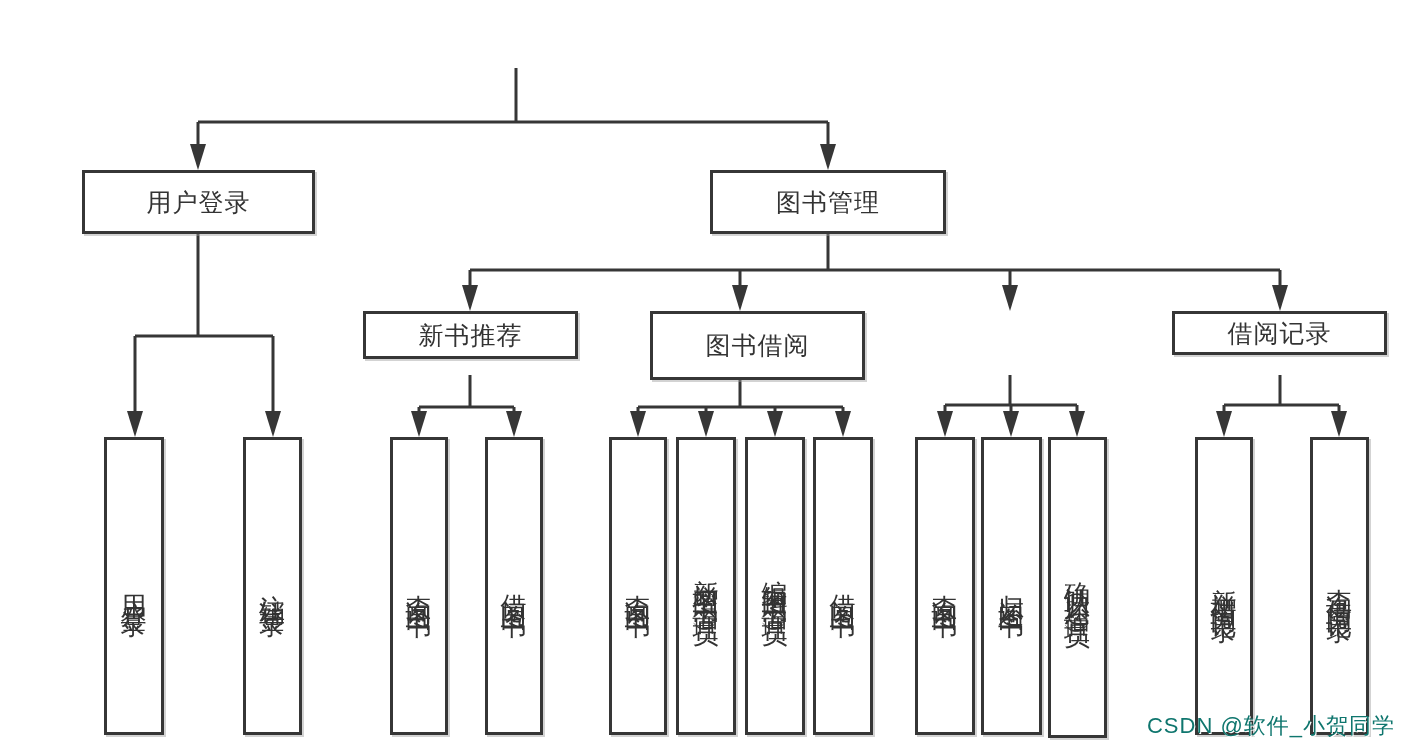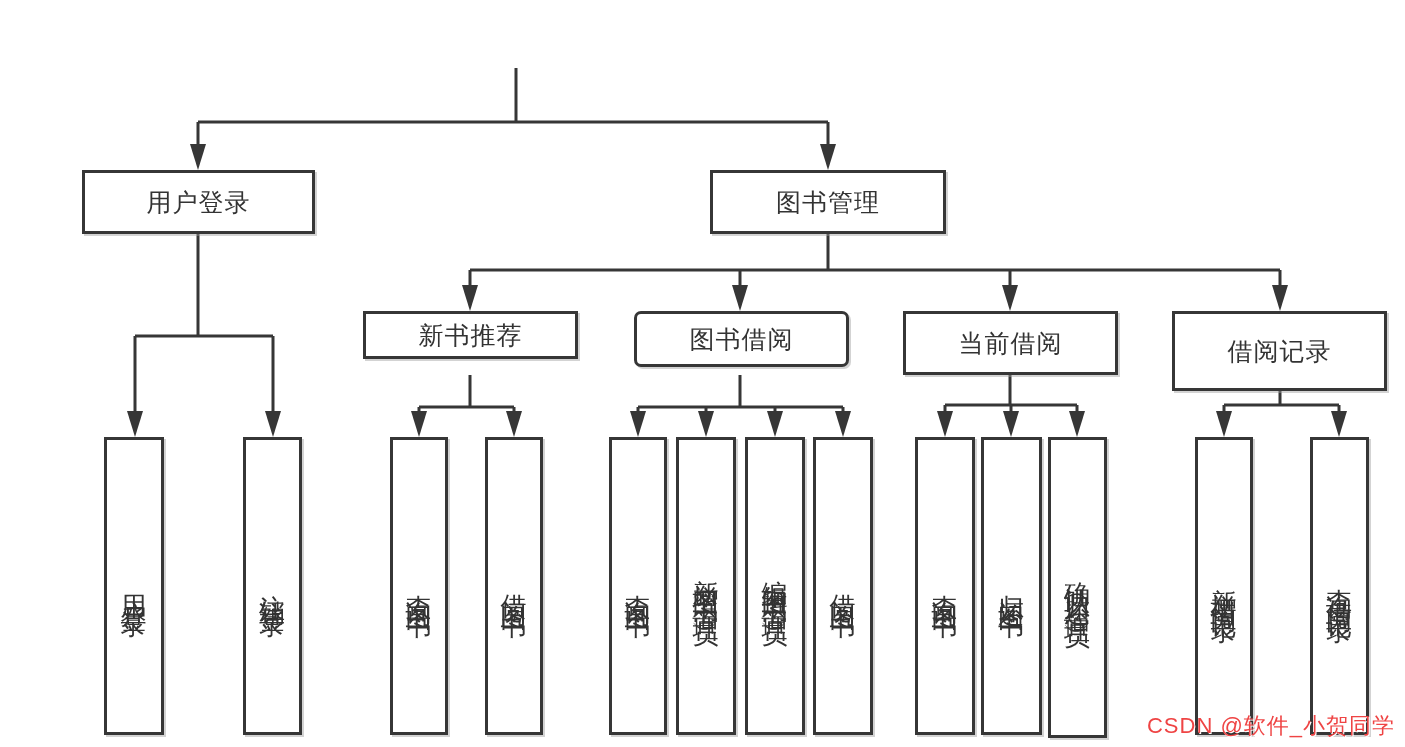--- a/index.html
+++ b/index.html
@@ -40,21 +40,21 @@
     width: 1405px; height: 747px;
     z-index: 1;
   }
   .connectors path { stroke: #363636; stroke-width: 3; fill: none; }
   .connectors polygon { fill: #363636; stroke: none; }
   .watermark {
     position: absolute;
     right: 10px;
     bottom: 6px;
     font-size: 22px;
-    color: #ef4444;
+    color: #0f766e;
     letter-spacing: 1px;
     z-index: 3;
     text-shadow: 1px 1px 0 #ffffff;
   }
 </style>
 </head>
 <body>
 
 <div class="stage">
 
@@ -99,23 +99,22 @@
       <polygon points="1224,437 1216,411 1232,411"></polygon>
       <polygon points="1339,437 1331,411 1347,411"></polygon>
     </g>
   </svg>
 
 
   <div class="node" style="left:82px; top:170px; width:233px; height:64px;">用户登录</div>
   <div class="node" style="left:710px; top:170px; width:236px; height:64px;">图书管理</div>
 
   <div class="node" style="left:363px; top:311px; width:215px; height:48px;">新书推荐</div>
-  <div class="node" style="left:634px; top:311px; width:215px; height:56px;border-radius:7px;">图书借阅</div>
-  <div class="node" style="left:903px; top:311px; width:215px; height:64px;">当前借阅</div>
-  <div class="node" style="left:1172px; top:311px; width:215px; height:80px;">借阅记录</div>
+  <div class="node" style="left:650px; top:311px; width:215px; height:69px;">图书借阅</div>
+  <div class="node" style="left:1172px; top:311px; width:215px; height:44px;">借阅记录</div>
 
   <div class="node leaf" style="left:104px; top:437px; width:60px; height:298px;">
     <span class="vtext">用户登录</span>
   </div>
   <div class="node leaf" style="left:243px; top:437px; width:59px; height:298px;">
     <span class="vtext">注销登录</span>
   </div>
 
   <div class="node leaf" style="left:390px; top:437px; width:58px; height:298px;">
     <span class="vtext">查询图书</span>

